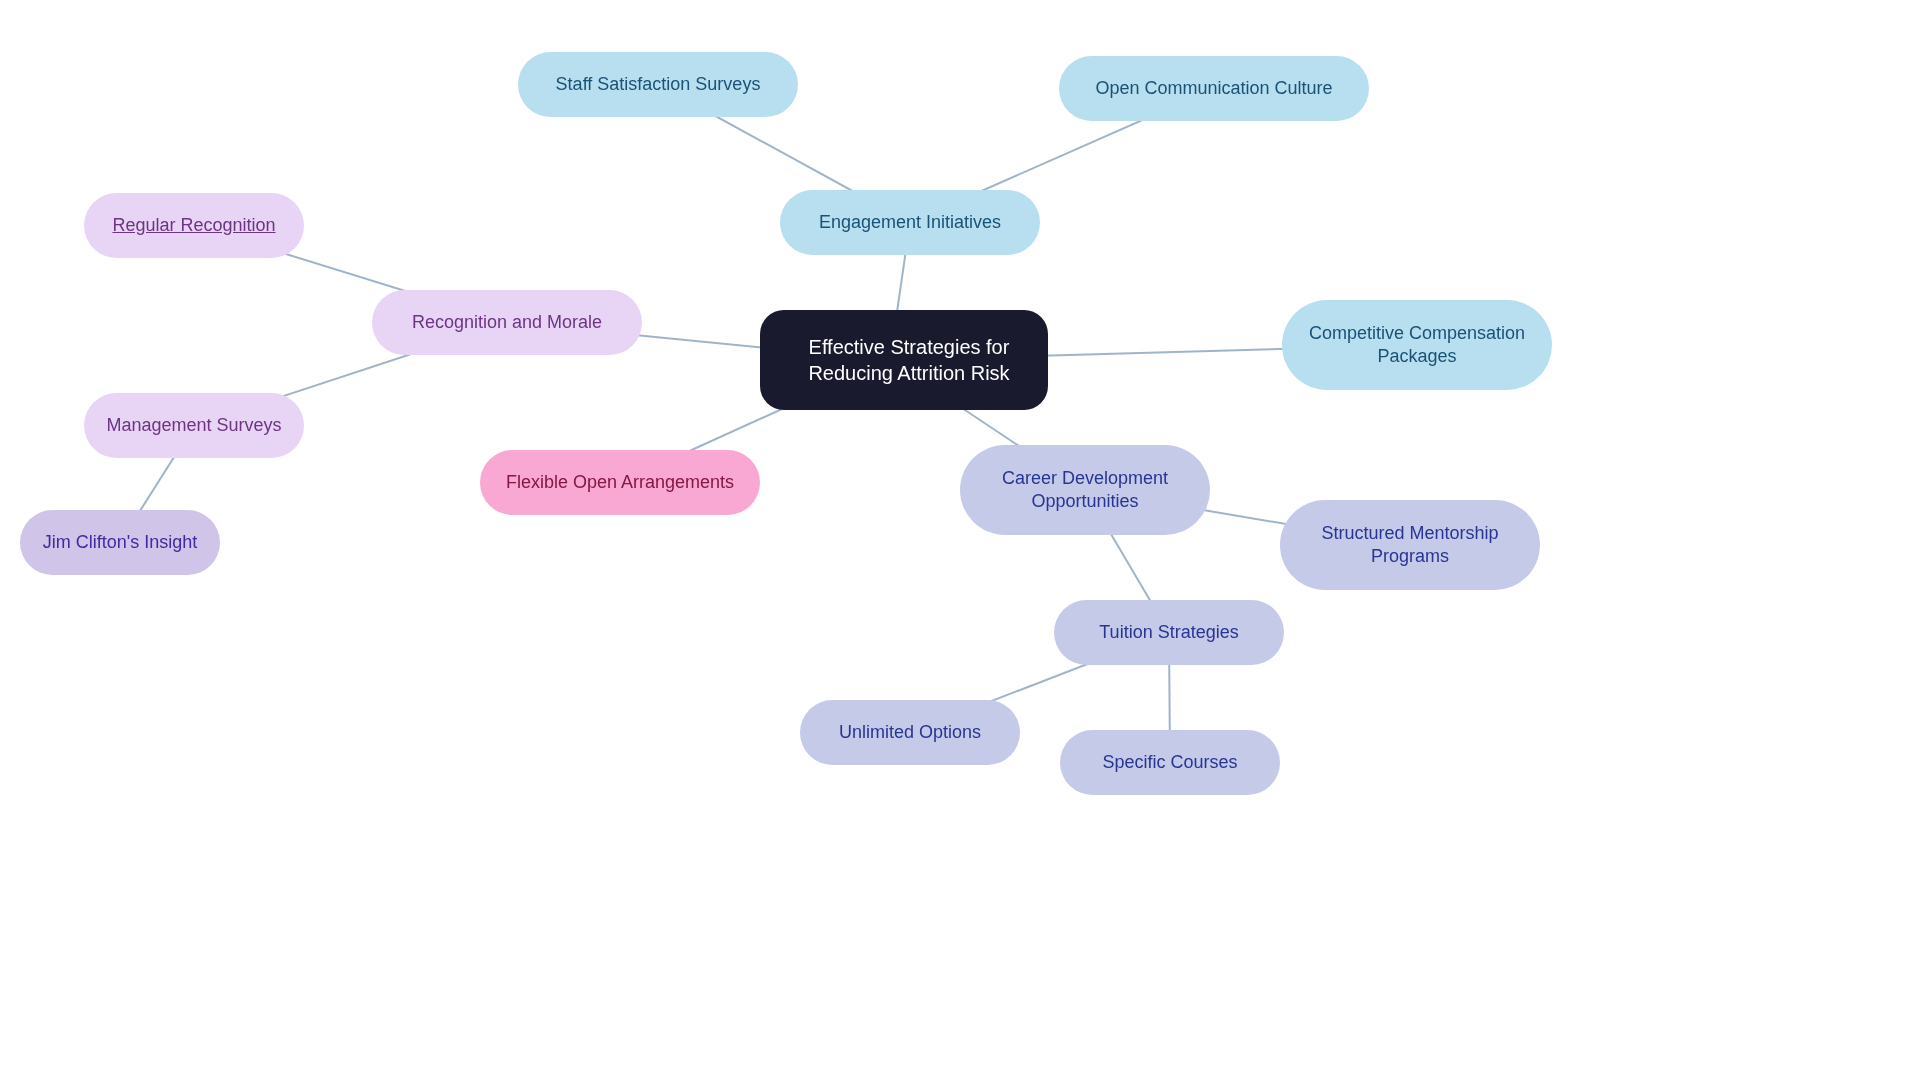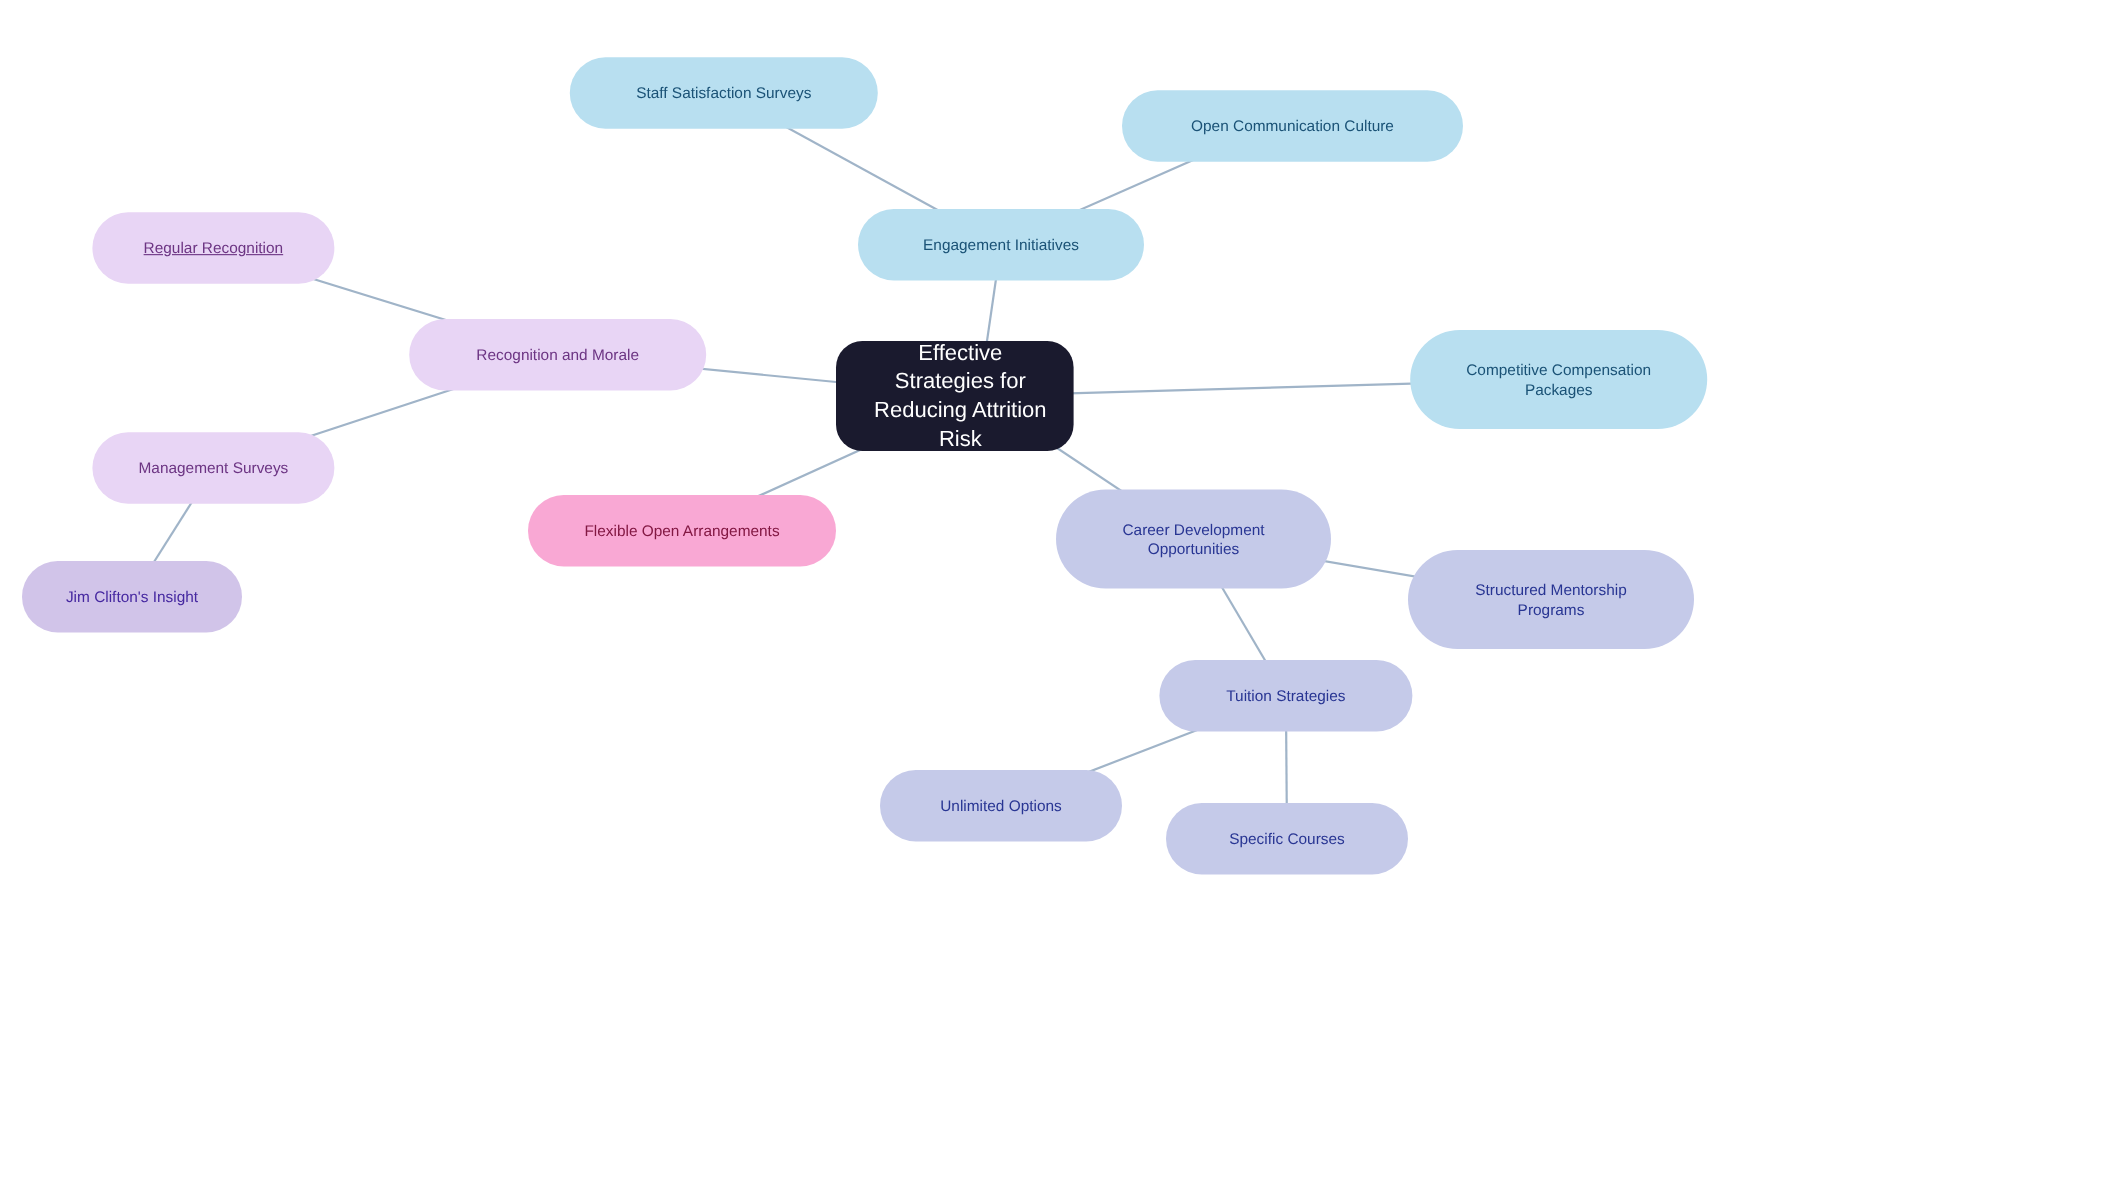--- a/index.html
+++ b/index.html
@@ -26,21 +26,21 @@
     .node {
       position: absolute;
       border-radius: 50px;
       display: flex;
       align-items: center;
       justify-content: center;
       text-align: center;
       z-index: 1;
       padding: 14px 22px;
       line-height: 1.3;
-      font-size: 14px;
+      font-size: 18px;
     }
 
     .node-center {
       background: #1a1a2e;
       color: #ffffff;
       font-size: 20px;
       font-weight: 500;
       border-radius: 24px;
       width: 260px;
       height: 100px;
@@ -86,24 +86,24 @@
     <line x1="194" y1="425.5" x2="120" y2="542.5" stroke="#a0b4c8" stroke-width="2"></line>
     <line x1="890" y1="360" x2="620" y2="482.5" stroke="#a0b4c8" stroke-width="2"></line>
     <line x1="890" y1="360" x2="1085" y2="490" stroke="#a0b4c8" stroke-width="2"></line>
     <line x1="1085" y1="490" x2="1410" y2="545" stroke="#a0b4c8" stroke-width="2"></line>
     <line x1="1085" y1="490" x2="1169" y2="632.5" stroke="#a0b4c8" stroke-width="2"></line>
     <line x1="1169" y1="632.5" x2="910" y2="732.5" stroke="#a0b4c8" stroke-width="2"></line>
     <line x1="1169" y1="632.5" x2="1170" y2="762.5" stroke="#a0b4c8" stroke-width="2"></line>
   </svg>
 
 <div id="nodes-container">
-    <div class="node node-center" style="left: 760px; top: 310px; width: 216px; min-height: 100px; white-space: pre-line; padding-left: 32px;">Effective Strategies for
+    <div class="node node-center" style="left: 760px; top: 310px; width: 288px; min-height: 100px; white-space: pre-line; padding-left: 32px;">Effective Strategies for
 Reducing Attrition Risk</div>
     <div class="node node-blue" style="left: 518px; top: 52px; width: 280px; min-height: 65px; white-space: pre-line;">Staff Satisfaction Surveys</div>
-    <div class="node node-blue" style="left: 1020px; top: 56px; width: 310px; min-height: 65px; white-space: pre-line; margin-top: 26px;">Open Communication Culture</div>
+    <div class="node node-blue" style="left: 1059px; top: 56px; width: 310px; min-height: 65px; white-space: pre-line;">Open Communication Culture</div>
     <div class="node node-blue" style="left: 780px; top: 190px; width: 260px; min-height: 65px; white-space: pre-line; text-align: right;">Engagement Initiatives</div>
     <div class="node node-blue" style="left: 1282px; top: 300px; width: 270px; min-height: 90px; white-space: pre-line;">Competitive Compensation
 Packages</div>
     <div class="node node-purple" style="left: 372px; top: 290px; width: 270px; min-height: 65px; white-space: pre-line;">Recognition and Morale</div>
     <div class="node node-purple" style="left: 84px; top: 193px; width: 220px; min-height: 65px; white-space: pre-line; text-decoration: underline;">Regular Recognition</div>
     <div class="node node-purple" style="left: 84px; top: 393px; width: 220px; min-height: 65px; white-space: pre-line;">Management Surveys</div>
     <div class="node node-light-lavender" style="left: 20px; top: 510px; width: 200px; min-height: 65px; white-space: pre-line;">Jim Clifton's Insight</div>
     <div class="node node-pink" style="left: 480px; top: 450px; width: 280px; min-height: 65px; white-space: pre-line;">Flexible Open Arrangements</div>
     <div class="node node-lavender" style="left: 960px; top: 445px; width: 250px; min-height: 90px; white-space: pre-line;">Career Development
 Opportunities</div>

